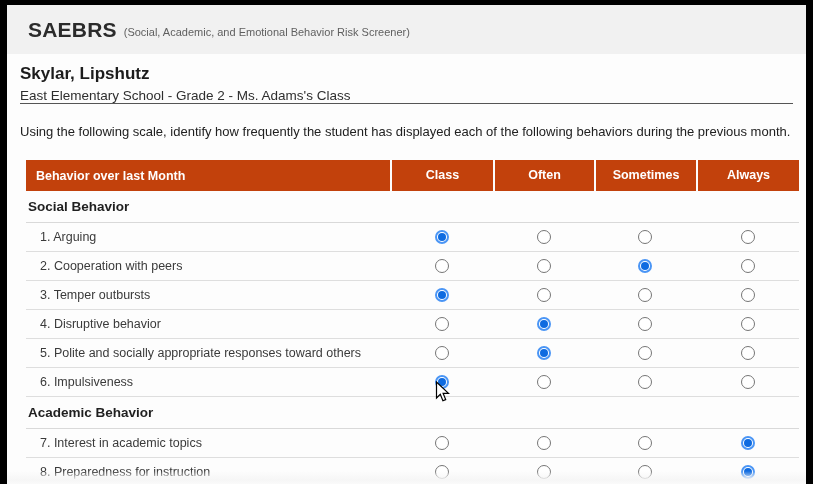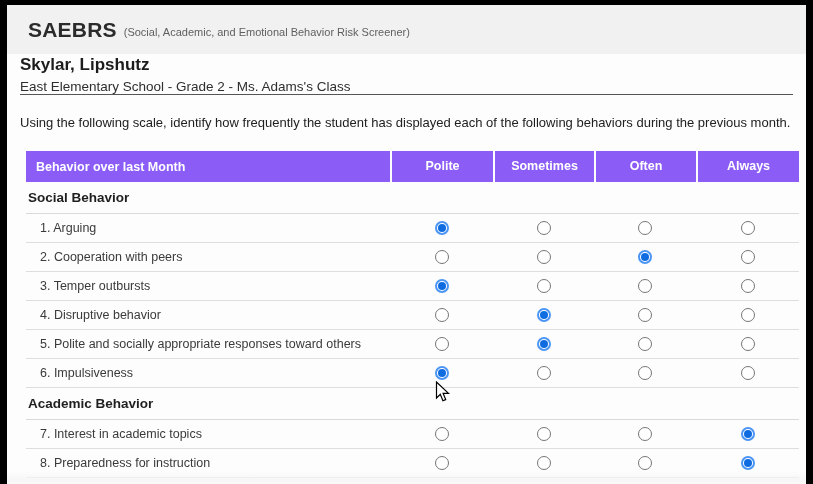--- a/index.html
+++ b/index.html
@@ -27,41 +27,41 @@
     letter-spacing: 0.2px;
   }
   .app-subtitle {
     font-size: 11px;
     color: #5f5f5f;
     margin-left: 7px;
     padding-top: 4px;
   }
   .content { padding: 0 13px; }
   .student-name {
-    margin-top: 1px;
+    margin-top: 10px;
     font-size: 17px;
     font-weight: 700;
     color: #1c1c1c;
   }
   .student-details {
     margin-top: 4px;
     font-size: 13.5px;
     color: #2e2e2e;
     border-bottom: 1px solid #555;
   }
   .instructions {
     margin-top: 20px;
     font-size: 13px;
     color: #212121;
   }
   .survey-table { margin-top: 21px; margin-left: 6px; width: 773px; }
   .table-header {
     display: grid;
     grid-template-columns: 1fr 103px 101px 102px 103px;
-    background: #8b5cf6;
+    background: #c2410c;
     height: 31px;
     align-items: center;
   }
   .table-header .behavior-col {
     color: #fff;
     font-size: 12.5px;
     font-weight: 700;
     padding-left: 10px;
   }
   .table-header .option-col {
@@ -146,23 +146,23 @@
 
 <div class="content">
   <div class="student-name">Skylar, Lipshutz</div>
   <div class="student-details">East Elementary School - Grade 2 - Ms. Adams's Class</div>
   <div class="instructions">Using the following scale, identify how frequently the student has displayed each of the following behaviors during the previous month.</div>
 
   <div class="survey-table">
     <div class="table-header">
       <div class="behavior-col">Behavior over last Month</div>
 
-    <div class="option-col">Polite</div>
+    <div class="option-col">Class</div>
+        <div class="option-col">Often</div>
         <div class="option-col">Sometimes</div>
-        <div class="option-col">Often</div>
         <div class="option-col">Always</div>
       </div>
     <div id="table-body">
 
     <div class="section-title">Social Behavior</div>
         <div class="behavior-row">
           <div class="row-label">1. Arguing</div>
           <div class="radio-cell">
             <span class="radio selected"></span>
           </div>

